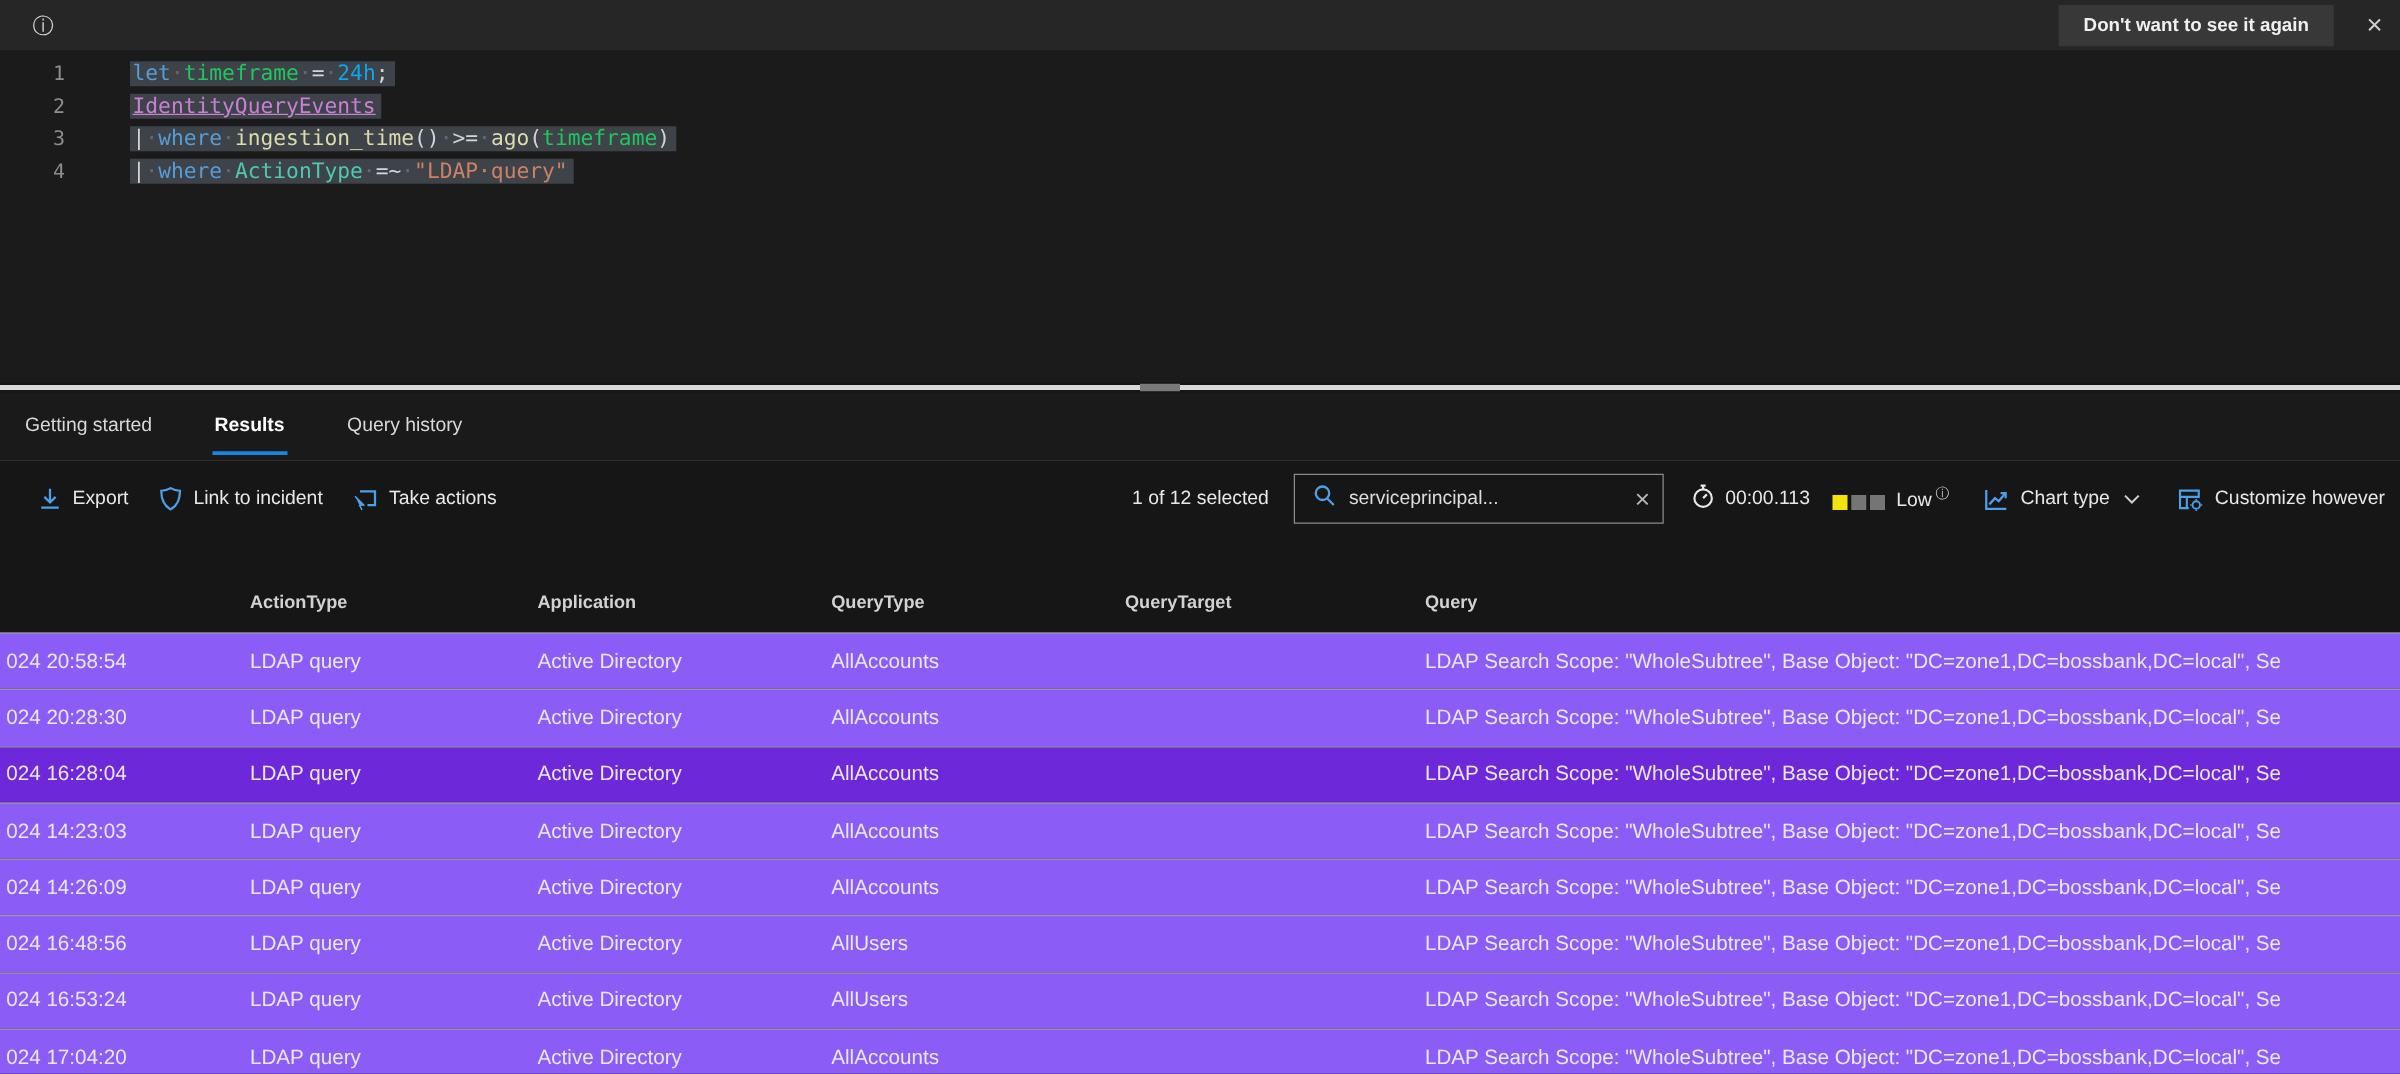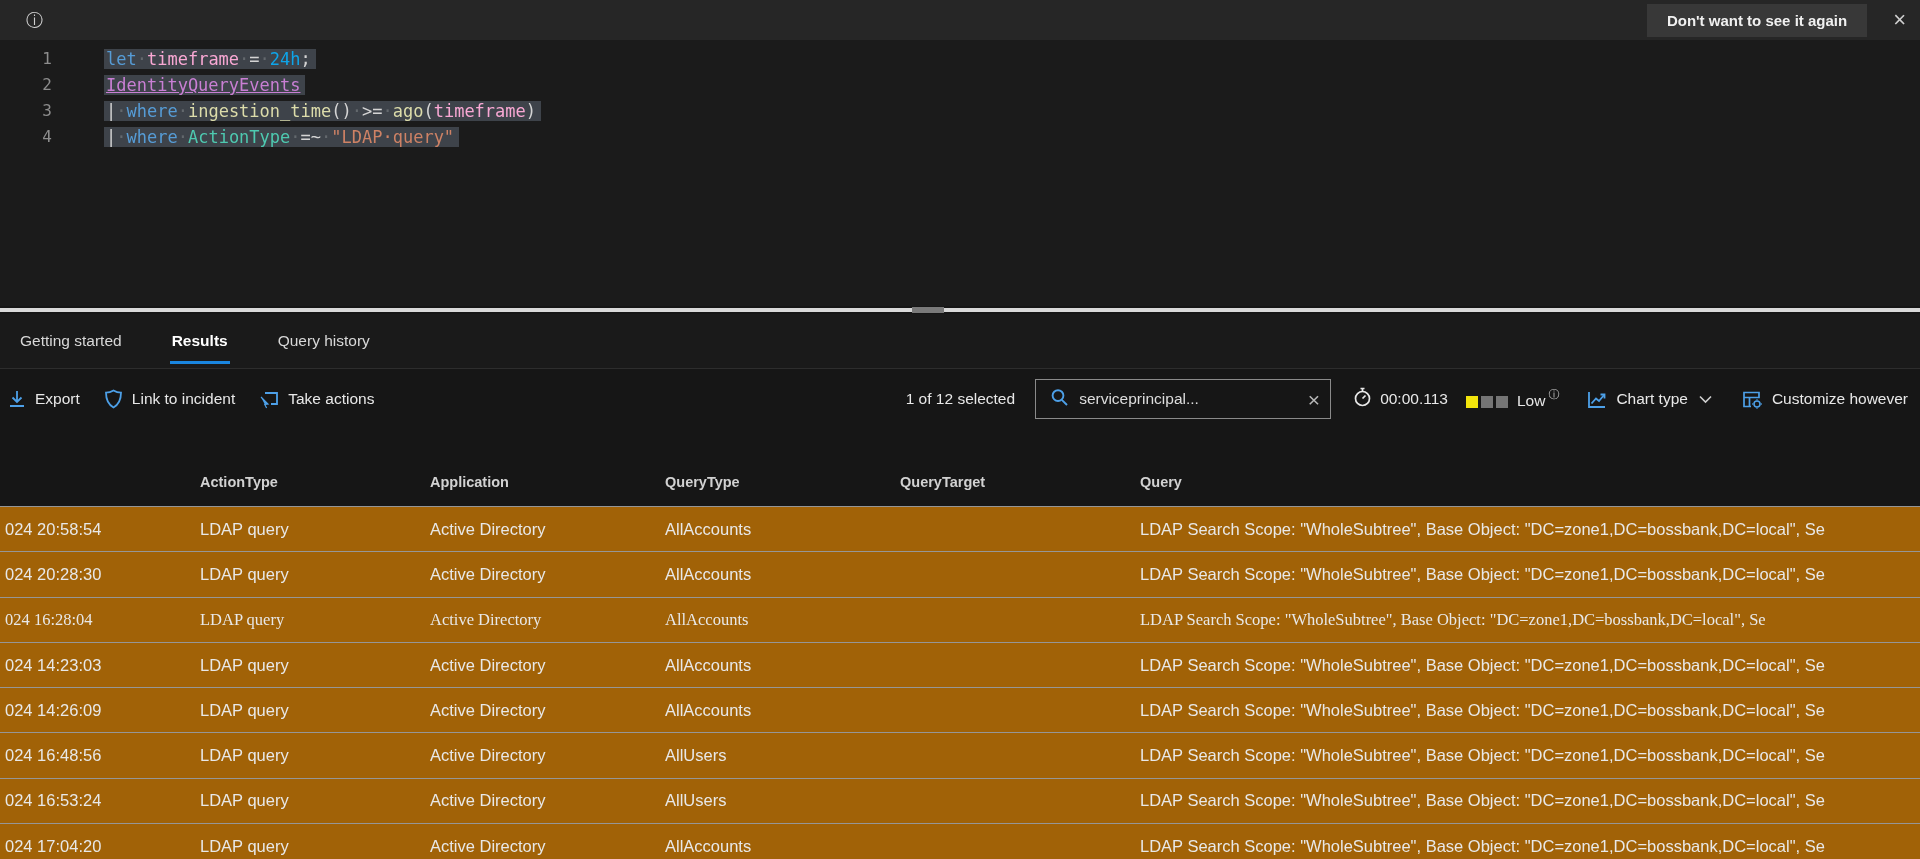--- a/index.html
+++ b/index.html
@@ -18,21 +18,21 @@
 
   
   .editor { height:266px; background:#1b1b1b; padding-top:6px;
             font-family:"DejaVu Sans Mono", monospace; font-size:17px; }
   .code-line { display:flex; height:26px; line-height:26px; }
   .gutter { width:76px; text-align:right; padding-right:24px; color:#8d8d8d; font-size:16px;
             flex:none; user-select:none; }
   .code-text { margin-left:28px; white-space:pre; }
   .sel { background:#3e434a; padding:0 5px 0 2px; }
   .tok-kw  { color:#569cd6; }
-  .tok-var { color:#f9a8d4; }
+  .tok-var { color:#22c55e; }
   .tok-num { color:#0ea5e9; }
   .tok-table { color:#c97fd4;text-decoration:underline; }
   .tok-fn  { color:#dcdcaa; }
   .tok-col { color:#4ec9b0; }
   .tok-str { color:#ce8265; }
   .tok-op, .tok-pun { color:#d4d4d4; }
   .tok-ws  { color:#63686d; }
 
   
   .splitter { position:relative; height:8px; background:#161616; }
@@ -40,21 +40,21 @@
   .splitter-handle { position:absolute; left:912px; top:1px; width:32px; height:6px; background:#7a7a7a; cursor:row-resize; }
 
   
   .tabs { height:55px; display:flex; align-items:center; padding:0 18px;
           border-bottom:1px solid #2d2d2d; background:#1a1a1a; }
   .tab { margin-right:46px; font-size:15.5px; color:#d8d8d8; padding:14px 2px 11px;
          border-bottom:3px solid transparent; cursor:pointer; }
   .tab.active { color:#ffffff; font-weight:bold; border-bottom-color:#1a86e0; }
 
   
-  .toolbar { height:60px; display:flex; align-items:center; padding:0 12px 0 8px;
+  .toolbar { height:60px; display:flex; align-items:center; padding:0 12px 0 31px;
              font-size:15.5px; color:#e8e8e8; background:#161616; }
   .tb-item { display:flex; align-items:center; gap:9px; margin-right:24px; cursor:pointer; white-space:nowrap; }
   .tb-item svg { display:block; }
   .accent { color:#4da0e8; }
   .selected-count { margin-left:auto; margin-right:20px; white-space:nowrap; }
   .search-box { width:296px; height:40px; border:1px solid #8a8a8a; display:flex; align-items:center;
                 padding:0 10px 0 14px; gap:10px; margin-right:22px; background:#161616; }
   .search-box input { flex:1; min-width:0; background:transparent; border:none; outline:none;
                       color:#dddddd; font-size:15.5px; font-family:inherit; }
   .search-clear { background:none; border:none; color:#b8b8b8; font-size:21px; cursor:pointer; line-height:1; font-family:inherit; }
@@ -66,22 +66,22 @@
   .chev { color:#cfcfcf; margin-left:2px; }
 
   
   .grid-row { display:grid; grid-template-columns:200px 230px 235px 235px 240px minmax(0,1fr); }
   .thead { height:77px; display:flex; align-items:flex-end; padding-bottom:16px; }
   .thead .grid-row { width:100%; }
   .th { font-size:14.5px; font-weight:bold; color:#d2d2d2; cursor:pointer; }
   .rows { position:relative; }
   .trow { height:45.3px; border-top:1px solid #969696; display:grid;
           grid-template-columns:200px 230px 235px 235px 240px minmax(0,1fr);
-          align-items:center; font-size:16.5px; color:#e8e8e8; background:#a16207; cursor:pointer; }
-  .trow.selected { background:#a16207;font-family:Liberation Serif, serif; }
+          align-items:center; font-size:16.5px; color:#e8e8e8; background:#8b5cf6; cursor:pointer; }
+  .trow.selected { background:#6d28d9; }
   .td { white-space:nowrap; overflow:hidden; }
   .td-ts { padding-left:5px; }
   .td-query { text-overflow:clip; }
 </style>
 </head>
 <body>
 
 <div class="banner">
   <span class="info-glyph">ⓘ</span>
   <span class="spacer"></span>

